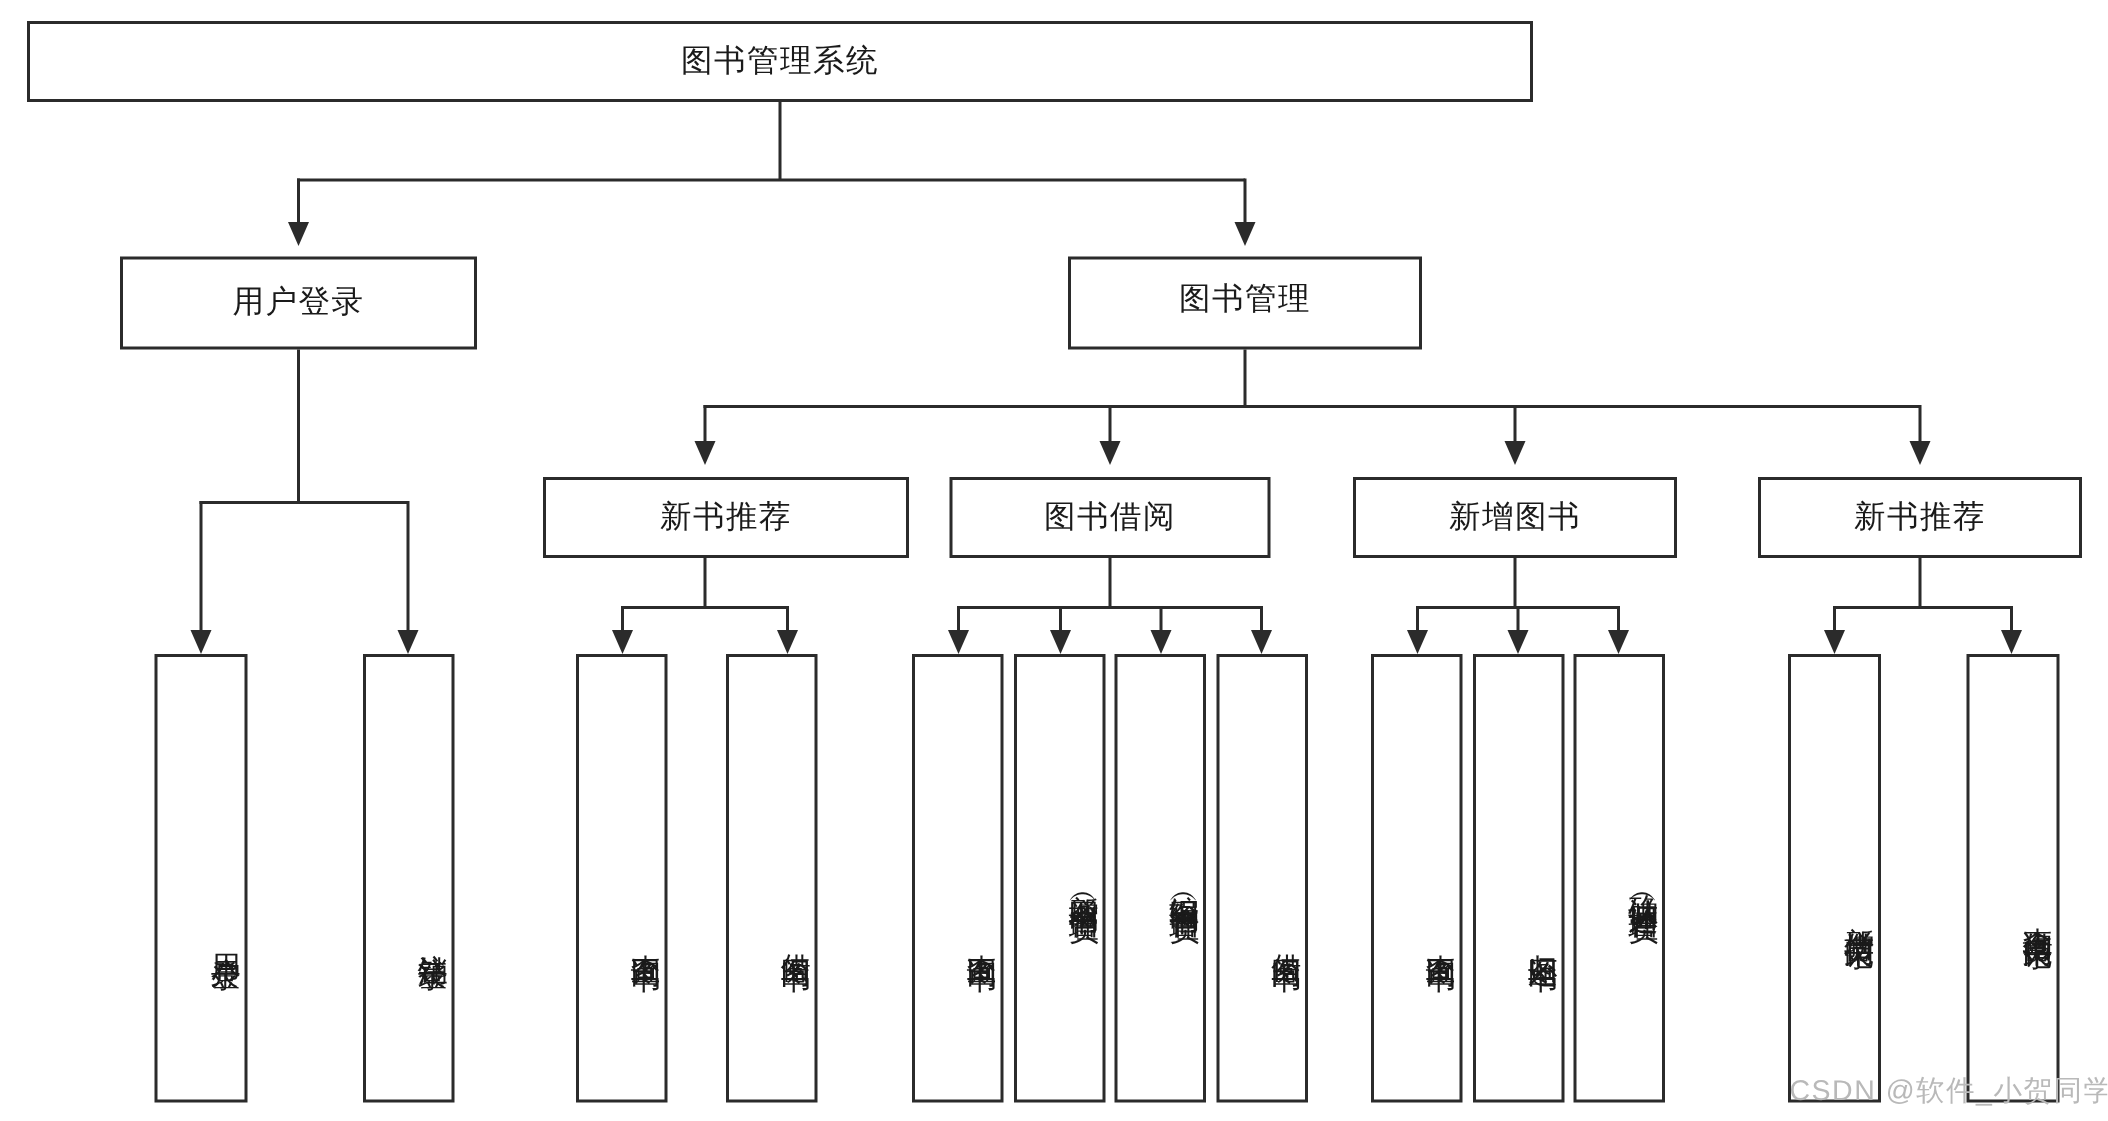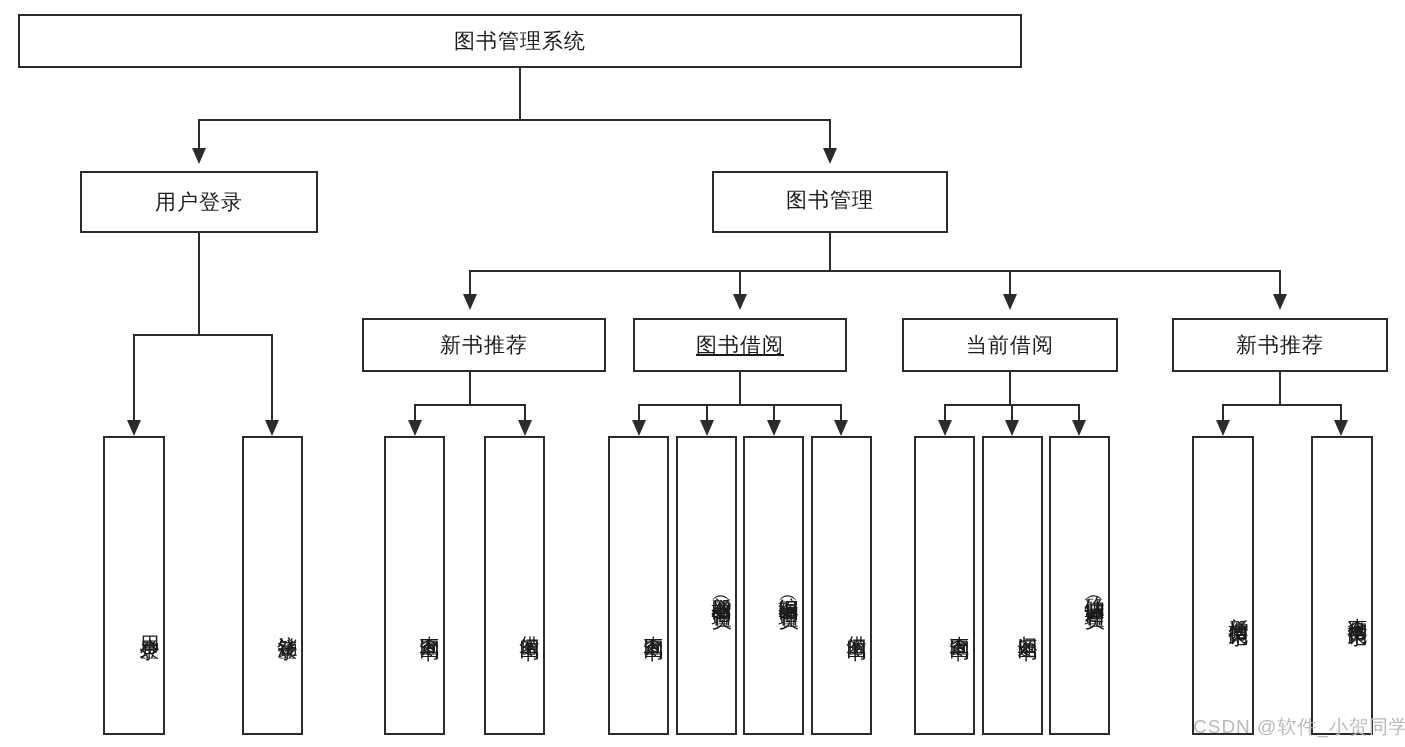--- a/index.html
+++ b/index.html
@@ -105,25 +105,25 @@
   <div class="conn vline" style="left:739px; top:270px; width:2px; height:25px;"></div>
   <div class="arrow" style="left:733px; top:294px;"></div>
   <div class="conn vline" style="left:1009px; top:270px; width:2px; height:25px;"></div>
   <div class="arrow" style="left:1003px; top:294px;"></div>
   <div class="conn vline" style="left:1279px; top:270px; width:2px; height:25px;"></div>
   <div class="arrow" style="left:1273px; top:294px;"></div>
 
   <div class="node horiz" style="left:362px; top:318px; width:244px; height:54px;">
     <span>新书推荐</span>
   </div>
-  <div class="node horiz" style="left:633px; top:318px; width:214px; height:54px;text-decoration:underline;">
+  <div class="node horiz" style="left:633px; top:318px; width:214px; height:54px;">
     <span>图书借阅</span>
   </div>
   <div class="node horiz" style="left:902px; top:318px; width:216px; height:54px;">
-    <span>当前借阅</span>
+    <span>新增图书</span>
   </div>
   <div class="node horiz" style="left:1172px; top:318px; width:216px; height:54px;">
     <span>新书推荐</span>
   </div>
 
   <div class="conn vline" style="left:469px; top:372px; width:2px; height:33px;"></div>
   <div class="conn hline" style="left:414px; top:404px; width:112px; height:2px;"></div>
   <div class="conn vline" style="left:414px; top:404px; width:2px; height:17px;"></div>
   <div class="arrow" style="left:408px; top:420px;"></div>
   <div class="conn vline" style="left:524px; top:404px; width:2px; height:17px;"></div>

